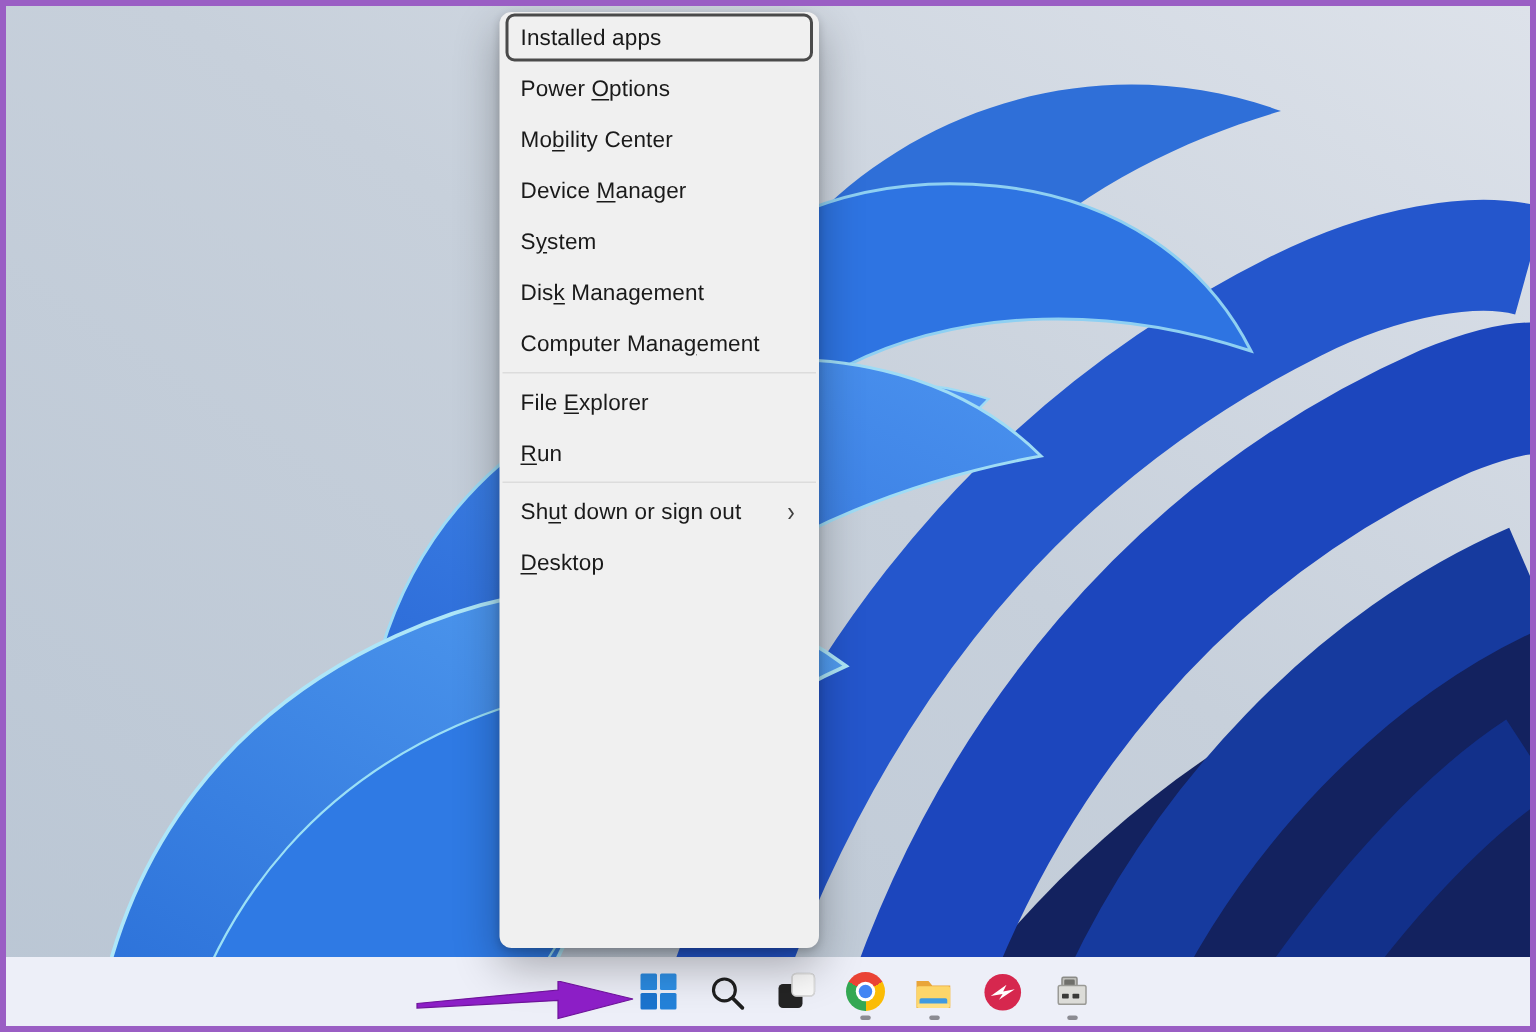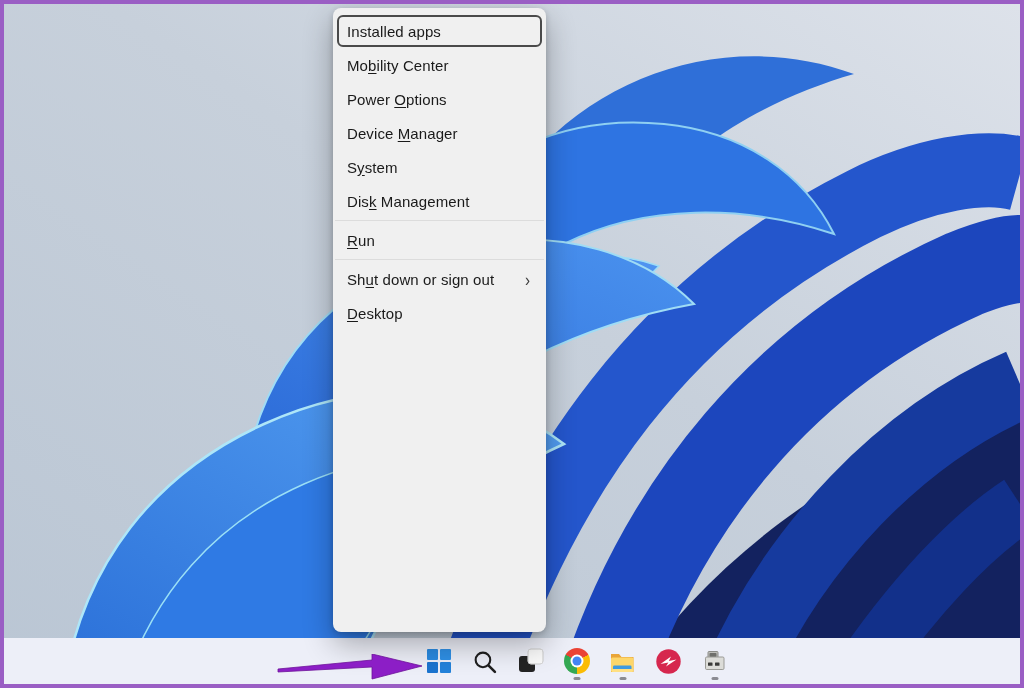--- a/index.html
+++ b/index.html
@@ -8,21 +8,21 @@
     border:4px solid var(--frame,#9a5ec4);overflow:hidden;
     font-family:"Liberation Sans",sans-serif;background:#c3ccd8;
   }
   .wallpaper{position:absolute;inset:0;width:100%;height:100%;}
 
   
   .menu{
     position:absolute;left:329px;top:4px;width:213px;height:624px;
     background:var(--menu-bg,#f0f0f0);border-radius:8px;
     box-shadow:0 12px 30px rgba(0,0,0,.30), 0 2px 6px rgba(0,0,0,.18);
-    padding:6px 0;box-sizing:border-box;z-index:5;
+    padding:0 0;box-sizing:border-box;z-index:5;
   }
   .menu-item{
     position:relative;height:34px;display:flex;align-items:center;
     padding:0 16px 0 14px;font-size:15px;color:#1a1a1a;cursor:default;
     letter-spacing:.1px;
   }
   .menu-item u{text-decoration:underline;text-underline-offset:2px;}
   .menu-sep{height:1px;background:#dcdcdc;margin:2px 2px;}
   .chev{margin-left:auto;font-size:15px;color:#404040;transform:scaleY(1.25);}
   .menu-item.focused::after{
@@ -104,35 +104,41 @@
 
     <path d="M 60 680 C 80 560 150 470 260 420 C 370 370 480 380 560 440 C 470 480 390 560 350 680 Z" fill="url(#pL)" stroke="#aee6f8" stroke-width="2.5"></path>
     <path d="M 120 680 C 150 590 210 520 300 480 C 390 440 470 450 520 490 C 440 530 370 600 340 680 Z" fill="#2f7ae4" stroke="#9be0f6" stroke-width="1.5"></path>
   </svg>
 
   <div class="menu" id="menu-list">
       <div class="menu-item focused">
         <span>Installed apps</span>
       </div>
       <div class="menu-item">
+        <span>Power <u>O</u>ptions</span>
+      </div>
+      <div class="menu-item">
         <span>Mo<u>b</u>ility Center</span>
       </div>
       <div class="menu-item">
-        <span>Power <u>O</u>ptions</span>
-      </div>
-      <div class="menu-item">
         <span>Device <u>M</u>anager</span>
       </div>
       <div class="menu-item">
         <span>S<u>y</u>stem</span>
       </div>
       <div class="menu-item">
         <span>Dis<u>k</u> Management</span>
       </div>
+      <div class="menu-item">
+        <span>Computer Mana<u>g</u>ement</span>
+      </div>
       <div class="menu-sep"></div>
+      <div class="menu-item">
+        <span>File <u>E</u>xplorer</span>
+      </div>
       <div class="menu-item">
         <span><u>R</u>un</span>
       </div>
       <div class="menu-sep"></div>
       <div class="menu-item">
         <span>Sh<u>u</u>t down or sign out</span>
         <span class="chev">›</span>
       </div>
       <div class="menu-item">
         <span><u>D</u>esktop</span>

